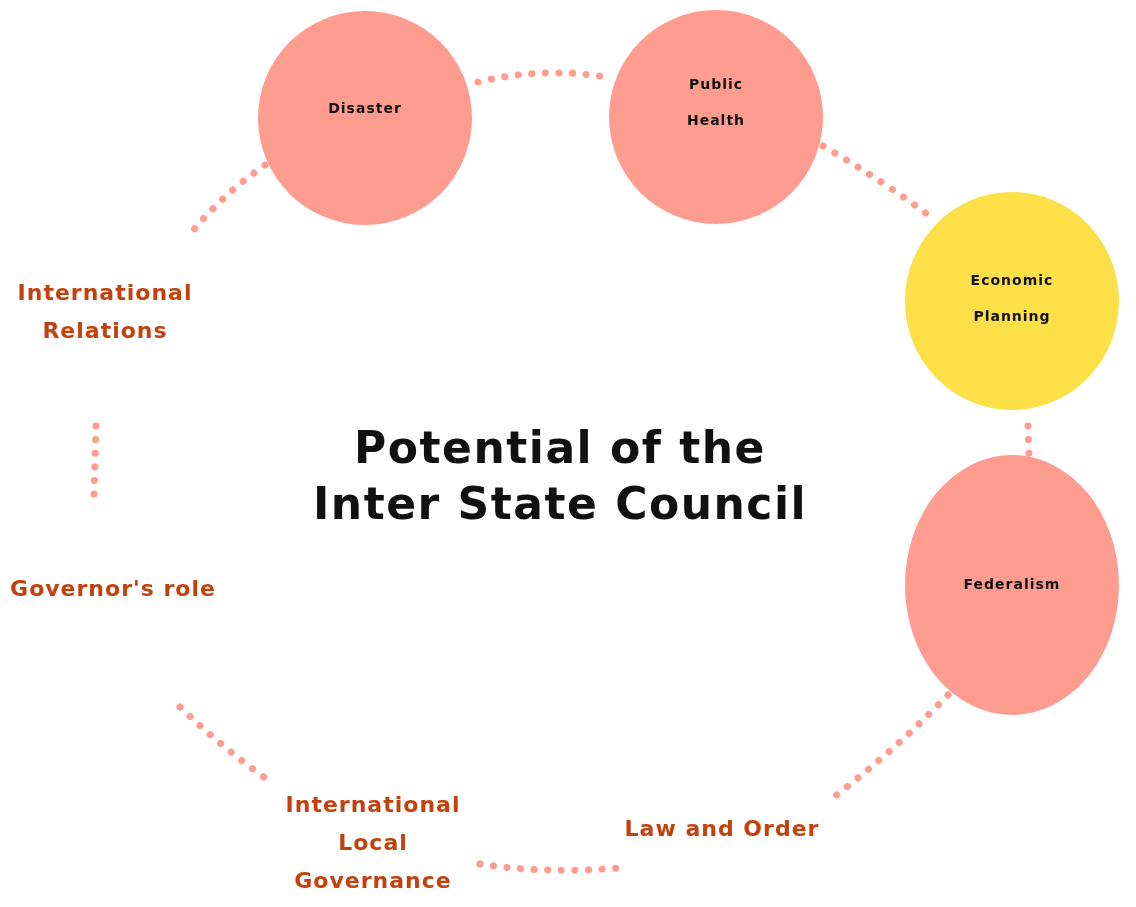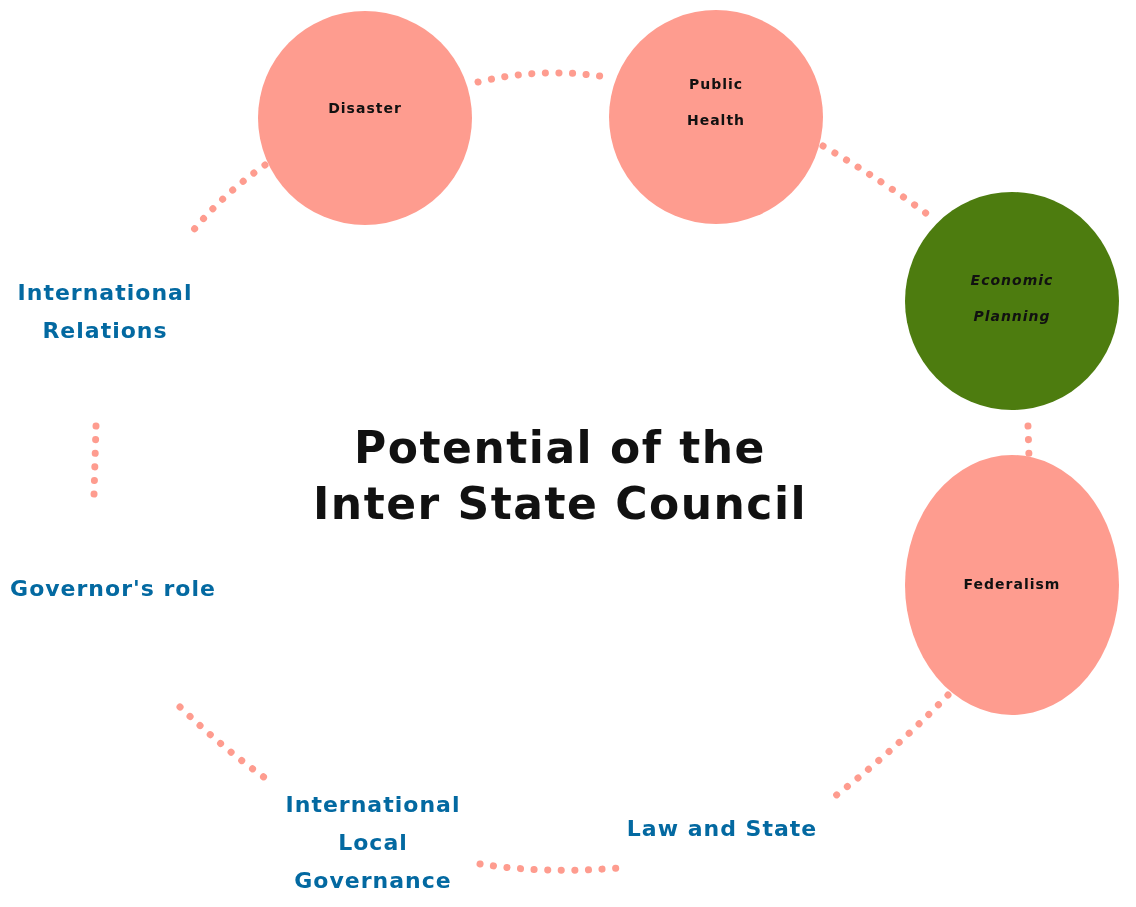--- a/index.html
+++ b/index.html
@@ -1,21 +1,21 @@
 <!DOCTYPE html>
 <html><head>
   <meta charset="utf-8">
   <style>
     html, body { margin:0; padding:0; background:#ffffff; }
     body { width:1136px; height:907px; position:relative; overflow:hidden;
            font-family: "DejaVu Sans", "Liberation Sans", sans-serif; color:#111; }
     svg.dots { position:absolute; left:0; top:0; }
     .circle { position:absolute; border-radius:50%; display:flex; align-items:center; justify-content:center;
               text-align:center; font-weight:bold; font-size:14px; line-height:36px; letter-spacing:1px; color:#111; }
-    .label { position:absolute; text-align:center; font-weight:bold; font-size:22px; line-height:38px; letter-spacing:1px; color:#0369a1; white-space:nowrap; }
+    .label { position:absolute; text-align:center; font-weight:bold; font-size:22px; line-height:38px; letter-spacing:1px; color:#c2410c; white-space:nowrap; }
     .title { position:absolute; left:300px; top:420px; width:520px; text-align:center; font-weight:bold;
              font-size:44px; line-height:56px; letter-spacing:1.5px; color:#111; }
     .ctext { display:block; margin-top:-20px; }
   </style>
 </head>
 <body>
 
 <svg class="dots" width="1136" height="907" viewBox="0 0 1136 907">
   <g fill="none" stroke="#FE9C8F" stroke-width="7" stroke-linecap="round" stroke-dasharray="0.1 13.5">
 
@@ -43,37 +43,37 @@
   </div>
 </div>
 
 <div class="circle" style="left:609px; top:10px; width:214px; height:214px; background:#FE9C8F;">
   <div class="ctext" style="margin-top:-30px;">
     <div>Public</div>
     <div>Health</div>
   </div>
 </div>
 
-<div class="circle" style="left:905px; top:192px; width:214px; height:218px; background:#4d7c0f;font-style:italic;">
+<div class="circle" style="left:905px; top:192px; width:214px; height:218px; background:#fde047;">
   <div class="ctext" style="margin-top:-6px;">
     <div>Economic</div>
     <div>Planning</div>
   </div>
 </div>
 
 <div class="circle" style="left:905px; top:455px; width:214px; height:262px; background:transparent;">
 </div>
 <div class="circle" style="left:905px; top:455px; width:214px; height:260px; background:#FE9C8F; border-radius:50%;">
   <div class="ctext" style="margin-top:-2px;">
     <div>Federalism</div>
   </div>
 </div>
 
 <div class="label" style="left:612px; top:810px; width:220px;">
-  <div>Law and State</div>
+  <div>Law and Order</div>
 </div>
 
 <div class="label" style="left:262px; top:786px; width:222px;">
   <div>International</div>
   <div>Local</div>
   <div>Governance</div>
 </div>
 
 <div class="label" style="left:0px; top:570px; width:226px;">
   <div>Governor's role</div>

